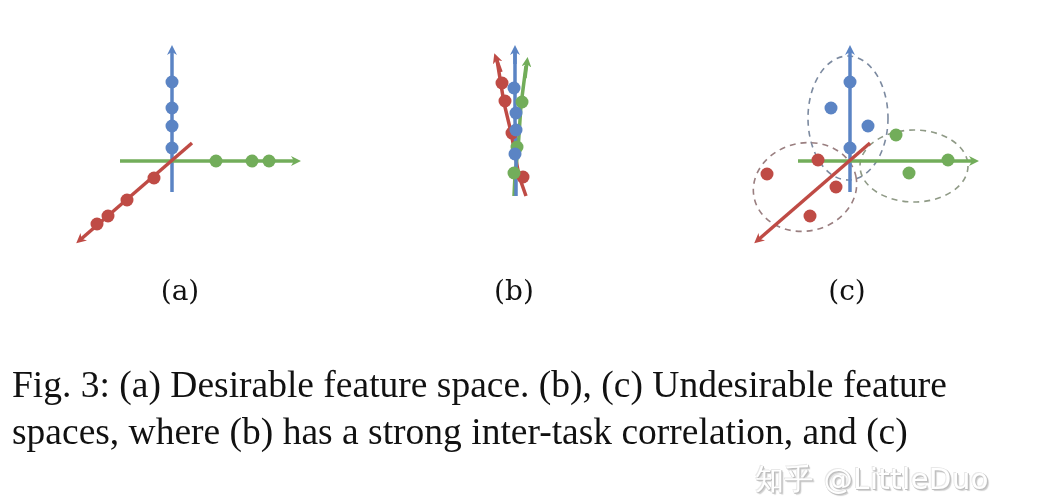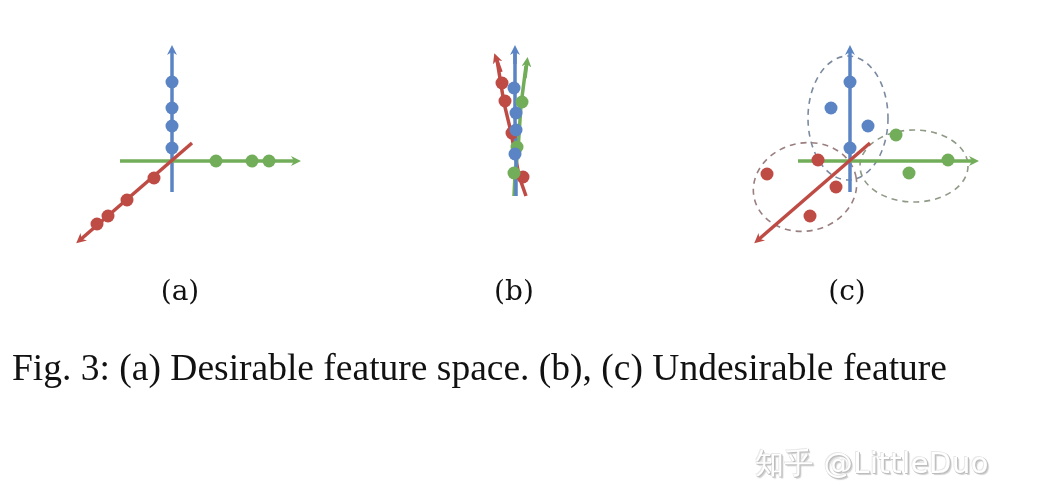--- a/index.html
+++ b/index.html
@@ -6,28 +6,28 @@
     body { width: 1038px; height: 504px; position: relative; overflow: hidden; }
     #figure { position: absolute; left: 0; top: 0; width: 1038px; height: 330px; }
     #figure svg { position: absolute; left: 0; top: 0; }
     .panel-label {
       position: absolute; top: 274px;
       font-family: "DejaVu Serif", "Liberation Serif", serif;
       font-size: 28px; color: #111; transform: translateX(-50%);
       letter-spacing: 0px;
     }
     .caption {
-      position: absolute; left: 12px; top: 345px; width: 1020px;
+      position: absolute; left: 12px; top: 362px; width: 1020px;
       font-family: "Liberation Serif", "DejaVu Serif", serif;
       font-size: 37.5px; line-height: 46.5px; color: #111;
       margin: 0;
     }
     .caption .line { display: block; white-space: nowrap; }
     .watermark {
-      position: absolute; left: 755px; top: 444px;
+      position: absolute; left: 755px; top: 460px;
       font-family: "DejaVu Sans", "Liberation Sans", sans-serif;
       font-size: 29px; color: #ffffff;
       text-shadow: 1px 1px 0 #bdbdbd, -1px -1px 0 #e8e8e8, 1px 0 0 #c8c8c8, 0 1px 0 #c8c8c8, 2px 2px 1px #d0d0d0;
       letter-spacing: 0.5px;
     }
   </style>
 </head>
 <body>
 
 <div id="figure">
@@ -120,15 +120,16 @@
     </g>
   </svg>
 
   <span class="panel-label" style="left:180px;">(a)</span>
   <span class="panel-label" style="left:514px;">(b)</span>
   <span class="panel-label" style="left:847px;">(c)</span>
 </div>
 
 <p class="caption">
   <span class="line">Fig. 3: (a) Desirable feature space. (b), (c) Undesirable feature</span>
+  <span class="line">spaces, where (b) has a strong inter-task correlation, and (c)</span>
 </p>
 
 <div class="watermark">知乎 @LittleDuo</div>
 
 </body></html>

